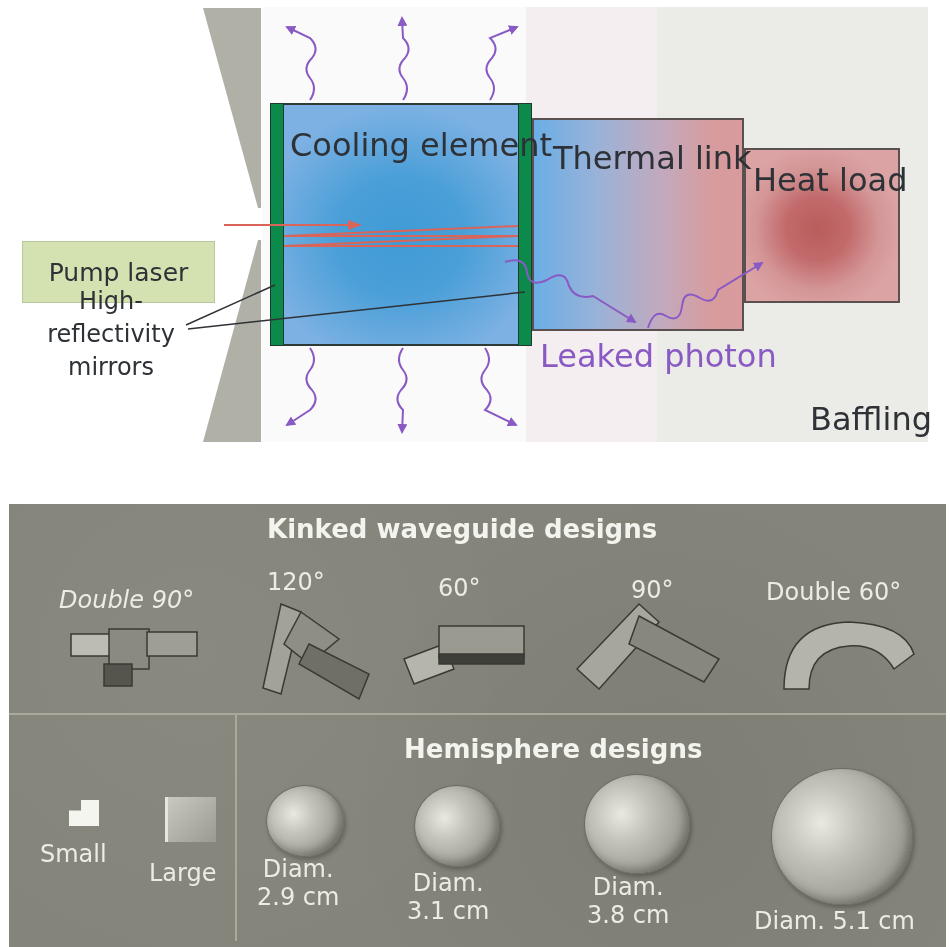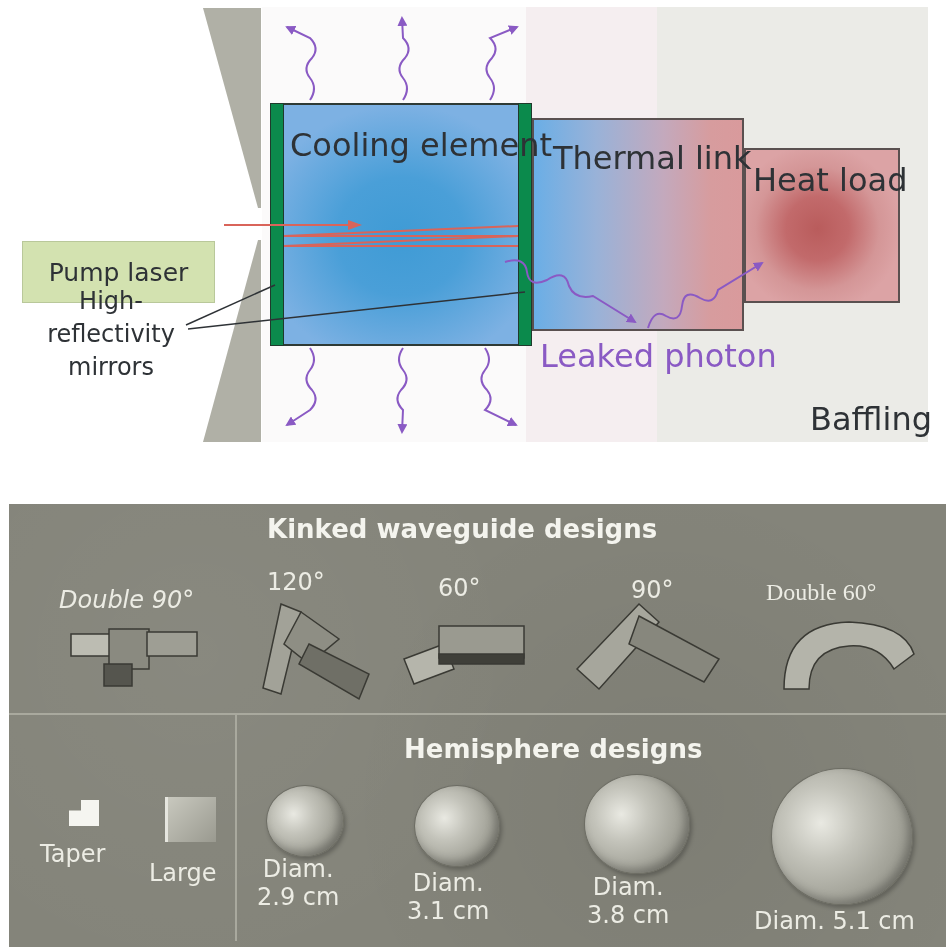--- a/index.html
+++ b/index.html
@@ -132,21 +132,21 @@
 <div id="photo-panel">
   <div class="panel-divider-h"></div>
   <div class="panel-divider-v"></div>
 
   <div class="ph-title" style="left:258px; top:10px;">Kinked waveguide designs</div>
 
   <div class="ph-label" style="left:50px; top:82px;font-style:italic;">Double 90°</div>
   <div class="ph-label" style="left:258px; top:64px;">120°</div>
   <div class="ph-label" style="left:429px; top:70px;">60°</div>
   <div class="ph-label" style="left:622px; top:64px;margin-top:8px;">90°</div>
-  <div class="ph-label" style="left:757px; top:74px;font-family:Liberation Serif, serif;">Double 60°</div>
+  <div class="ph-label" style="left:757px; top:74px;">Double 60°</div>
 
   <svg class="wg" style="left:0; top:0;" width="937" height="209">
     <g fill="#a8a89e" stroke="#3a3a34" stroke-width="1.5">
       <rect x="62" y="130" width="45" height="22" fill="#bcbcb2"></rect>
       <rect x="100" y="125" width="40" height="40" fill="#8a8a80"></rect>
       <rect x="138" y="128" width="50" height="24" fill="#9e9e94"></rect>
       <rect x="95" y="160" width="28" height="22" fill="#55554e"></rect>
     </g>
     <g fill="#a8a89e" stroke="#3a3a34" stroke-width="1.5">
       <polygon points="272,100 292,108 272,190 254,184" fill="#a2a298"></polygon>
@@ -162,21 +162,21 @@
       <polygon points="568,165 630,100 650,118 590,185" fill="#a6a69c"></polygon>
       <polygon points="630,112 710,155 695,178 620,140" fill="#87877d"></polygon>
     </g>
     <g fill="#b0b0a6" stroke="#3a3a34" stroke-width="1.5">
       <path d="M775,185 Q775,120 840,118 Q895,120 905,150 L885,165 Q870,140 840,142 Q800,145 800,185 Z" fill="#b4b4aa"></path>
     </g>
   </svg>
 
   <div class="wg" style="left:60px; top:296px; width:30px; height:26px; background:#f5f5f0; clip-path:polygon(0 40%,40% 40%,40% 0,100% 0,100% 100%,0 100%);"></div>
   <div class="wg" style="left:156px; top:293px; width:48px; height:45px; background:linear-gradient(135deg,#c8c8be,#9a9a90); border-left:3px solid #e6e6df;"></div>
-  <div class="ph-label" style="left:31px; top:336px;">Taper</div>
+  <div class="ph-label" style="left:31px; top:336px;">Small</div>
   <div class="ph-label" style="left:140px; top:355px;">Large</div>
 
   <div class="ph-title" style="left:395px; top:230px;">Hemisphere designs</div>
 
   <div class="hemi" style="left:257px; top:785px; margin-top:-504px; width:76px; height:70px;"></div>
   <div class="hemi" style="left:405px; top:785px; margin-top:-504px; width:84px; height:80px;"></div>
   <div class="hemi" style="left:575px; top:774px; margin-top:-504px; width:104px; height:98px;"></div>
   <div class="hemi" style="left:762px; top:768px; margin-top:-504px; width:140px; height:135px;"></div>
 
   <div class="ph-label" style="left:248px; top:351px;">

